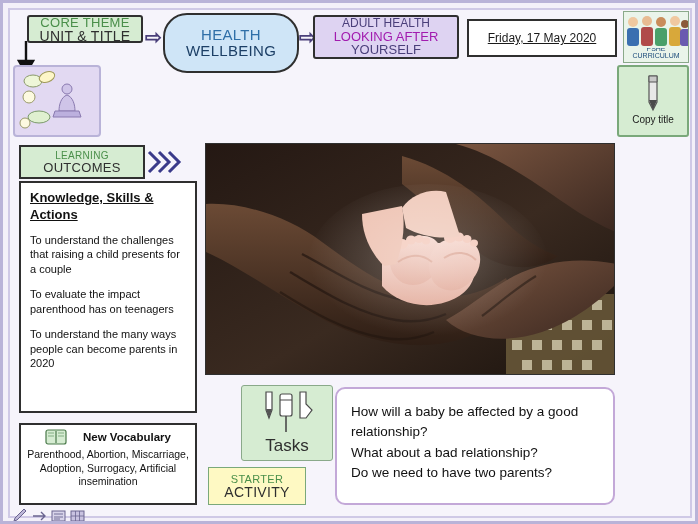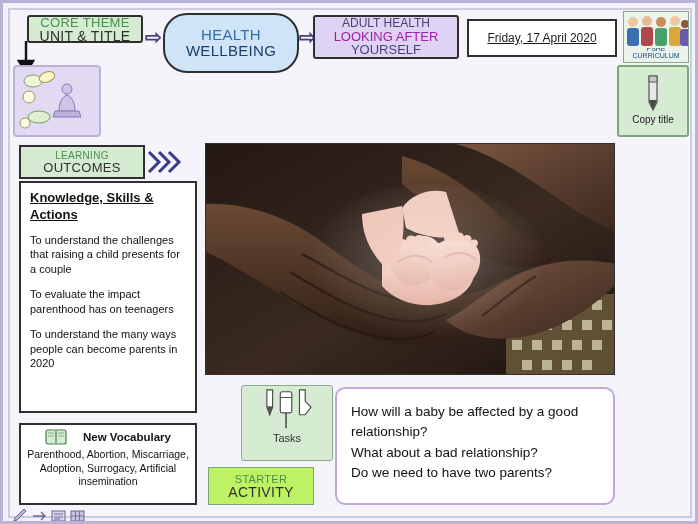--- a/index.html
+++ b/index.html
@@ -269,29 +269,29 @@
     width: 92px; height: 76px;
     background: #d6ecd2;
     border: 1px solid #8aa98a;
     border-radius: 3px;
     display: flex;
     flex-direction: column;
     align-items: center;
     justify-content: flex-end;
   }
   .tasks-text {
-    font-size: 11px;
+    font-size: 17px;
     color: #2f2f2f;
-    padding-bottom: 16px;
+    padding-bottom: 4px;
   }
   .starter-box {
     position: absolute;
     left: 205px; top: 464px;
-    width: 106px; height: 38px;
-    background: #bef264;
+    width: 98px; height: 38px;
+    background: #fef9c3;
     border: 1px solid #7aa87a;
     display: flex;
     flex-direction: column;
     align-items: center;
     justify-content: center;
     line-height: 1.0;
   }
   .starter-l1 { font-size: 11px; color: #4a8f4a; letter-spacing: 0.3px; }
   .starter-l2 { font-size: 14px; color: #2f2f2f; letter-spacing: 0.3px; }
 
@@ -343,21 +343,21 @@
 
   <span class="arrow-sep" style="left:296px; top:22px;">⇨</span>
 
   <div class="ah-box">
     <span class="ah-l1">ADULT HEALTH</span>
     <span class="ah-l2">LOOKING AFTER</span>
     <span class="ah-l3">YOURSELF</span>
   </div>
 
   <div class="date-box">
-    <span class="date-text">Friday, 17 April 2020</span>
+    <span class="date-text">Friday, 17 May 2020</span>
   </div>
 
   <div class="curriculum-box">
     <svg class="people-icons" viewBox="0 0 66 34">
       <rect x="0" y="0" width="66" height="34" fill="#eaf4ea"></rect>
       <g>
         <circle cx="9" cy="8" r="5" fill="#f0c8a0"></circle>
           <rect x="3" y="14" width="12" height="18" rx="3" fill="#3b6fb0"></rect>
         <circle cx="23" cy="7" r="5" fill="#e8bb92"></circle>
           <rect x="17" y="13" width="12" height="19" rx="3" fill="#b04a4a"></rect>

